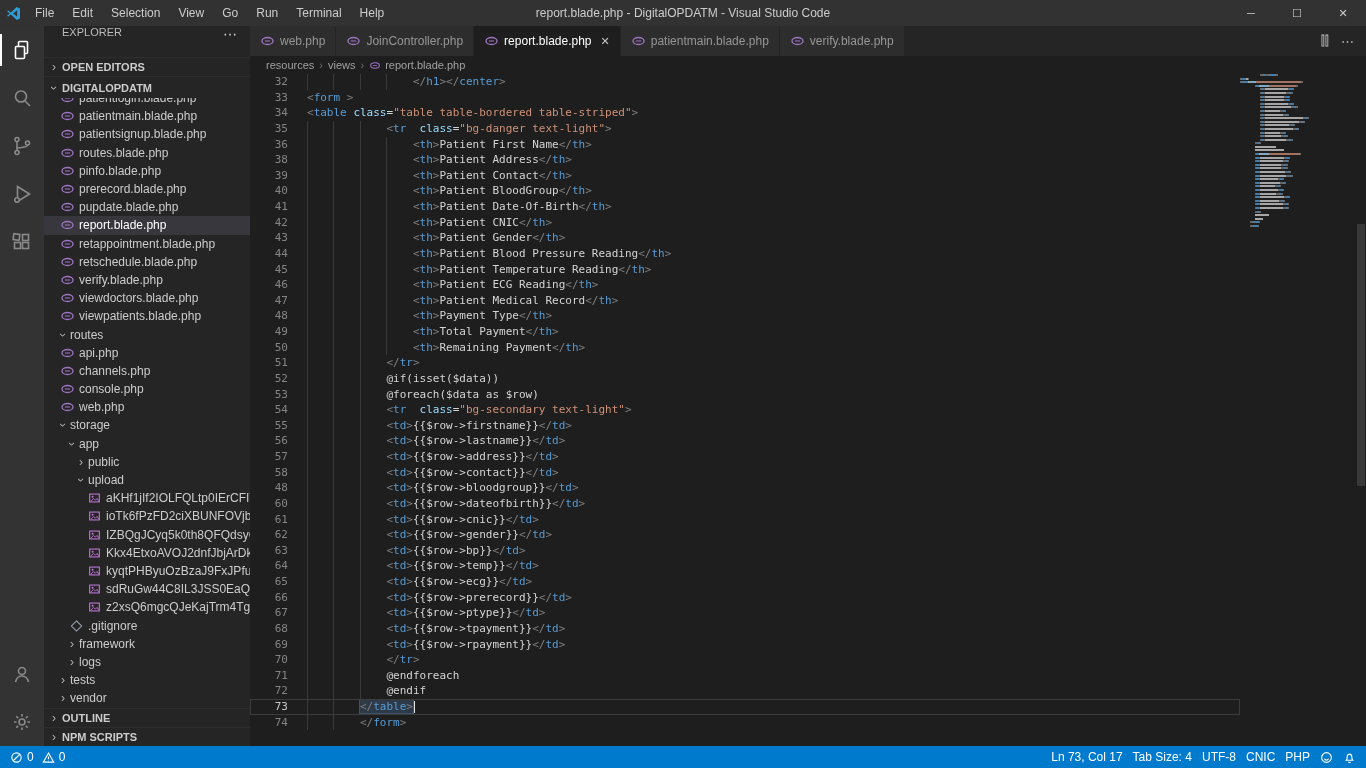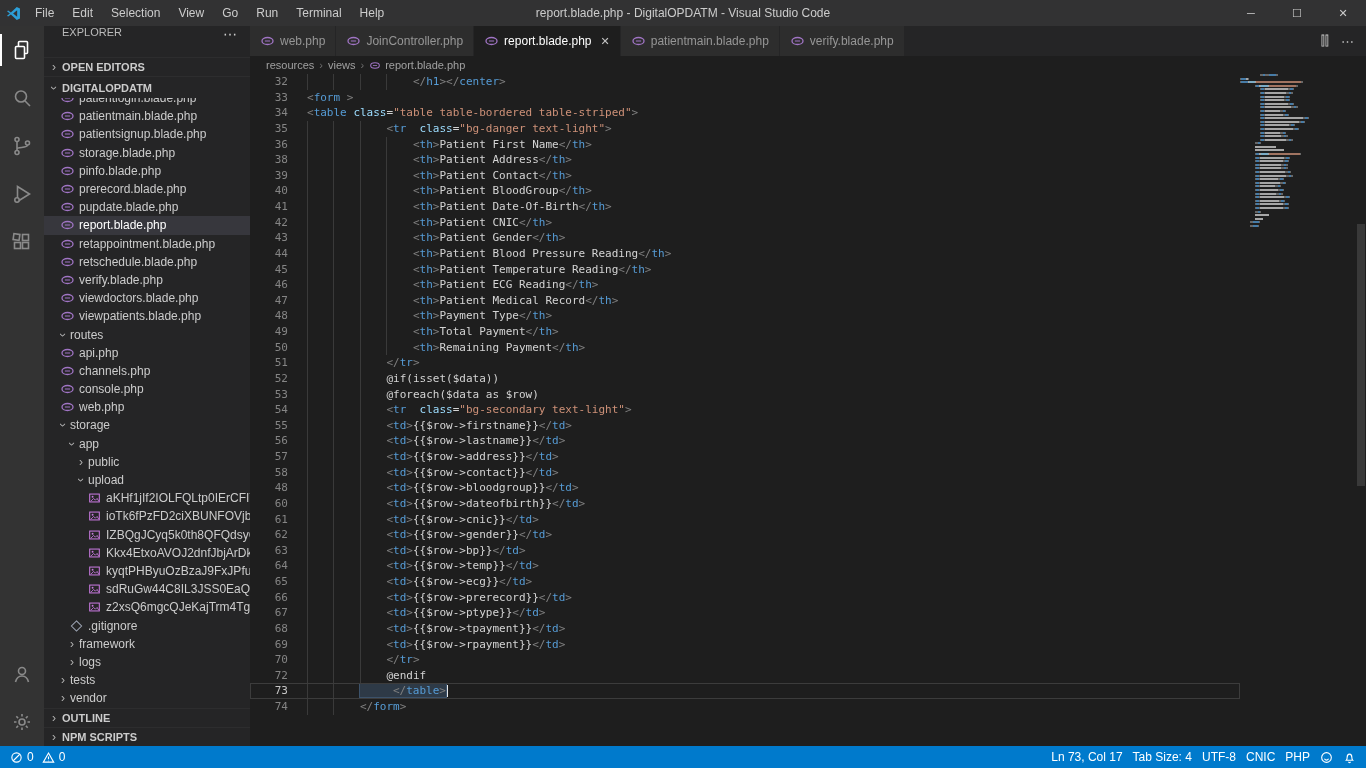--- a/index.html
+++ b/index.html
@@ -70,21 +70,21 @@
     font-family:"DejaVu Sans Mono", monospace; font-size:11px; }
   .lines { position:absolute; top:0; left:0; right:126px; bottom:0; }
   .cline { height:15.63px; line-height:15.63px; white-space:pre; }
   .cline.active { outline:1px solid #3c3c3c; outline-offset:-1px; }
   .ln { display:inline-block; width:38px; text-align:right; color:#858585; margin-right:19px; }
   .cline.active .ln { color:#c6c6c6; }
   .indent { display:inline-block; height:15.63px; vertical-align:top;
     background:repeating-linear-gradient(to right, #3a3a3a 0, #3a3a3a 1px, transparent 1px, transparent 4ch); }
   .tok-p { color:#808080; } .tok-t { color:#569cd6; } .tok-a { color:#9cdcfe; }
   .tok-s { color:#ce9178; } .tok-x { color:#d4d4d4; }
-  .word-hl { background:rgba(86,126,170,0.30); box-shadow:0 0 0 1px rgba(86,126,170,0.55);padding-left:33px; }
+  .word-hl { background:rgba(86,126,170,0.30); box-shadow:0 0 0 1px rgba(86,126,170,0.55); }
   .caret { display:inline-block; width:1.5px; height:12px; background:#e8e8e8;
     vertical-align:middle; margin-left:1px; }
 
   
   .minimap { position:absolute; top:0; bottom:0; right:10px; width:116px; overflow:hidden; }
   .mrow { display:flex; height:2px; margin-bottom:1.6px; }
   .mrow span { height:2px; display:block; opacity:0.75; }
   .vscroll { position:absolute; top:0; bottom:0; right:0; width:10px; }
   .vthumb { position:absolute; top:150px; height:262px; left:1px; right:1px;
     background:rgba(121,121,121,0.30); }
@@ -208,21 +208,21 @@
             <ellipse cx="8" cy="8" rx="6.3" ry="4" fill="none" stroke="#a074c4" stroke-width="1.5"></ellipse>
             <path d="M5 8h6" stroke="#a074c4" stroke-width="1.2"></path>
           </svg>
           <span class="label">patientsignup.blade.php</span>
         </div>
         <div class="trow" style="padding-left: 16px;">
           <svg class="ficon" viewBox="0 0 16 16">
             <ellipse cx="8" cy="8" rx="6.3" ry="4" fill="none" stroke="#a074c4" stroke-width="1.5"></ellipse>
             <path d="M5 8h6" stroke="#a074c4" stroke-width="1.2"></path>
           </svg>
-          <span class="label">storage.blade.php</span>
+          <span class="label">routes.blade.php</span>
         </div>
         <div class="trow" style="padding-left: 16px;">
           <svg class="ficon" viewBox="0 0 16 16">
             <ellipse cx="8" cy="8" rx="6.3" ry="4" fill="none" stroke="#a074c4" stroke-width="1.5"></ellipse>
             <path d="M5 8h6" stroke="#a074c4" stroke-width="1.2"></path>
           </svg>
           <span class="label">pinfo.blade.php</span>
         </div>
         <div class="trow" style="padding-left: 16px;">
           <svg class="ficon" viewBox="0 0 16 16">
@@ -513,20 +513,21 @@
           <div class="cline"><span class="ln">61</span><span class="indent" style="width: 12ch;"></span><span><span class="tok-p">&lt;</span><span class="tok-t">td</span><span class="tok-p">&gt;</span><span class="tok-x">{{$row-&gt;cnic}}</span><span class="tok-p">&lt;/</span><span class="tok-t">td</span><span class="tok-p">&gt;</span></span></div>
           <div class="cline"><span class="ln">62</span><span class="indent" style="width: 12ch;"></span><span><span class="tok-p">&lt;</span><span class="tok-t">td</span><span class="tok-p">&gt;</span><span class="tok-x">{{$row-&gt;gender}}</span><span class="tok-p">&lt;/</span><span class="tok-t">td</span><span class="tok-p">&gt;</span></span></div>
           <div class="cline"><span class="ln">63</span><span class="indent" style="width: 12ch;"></span><span><span class="tok-p">&lt;</span><span class="tok-t">td</span><span class="tok-p">&gt;</span><span class="tok-x">{{$row-&gt;bp}}</span><span class="tok-p">&lt;/</span><span class="tok-t">td</span><span class="tok-p">&gt;</span></span></div>
           <div class="cline"><span class="ln">64</span><span class="indent" style="width: 12ch;"></span><span><span class="tok-p">&lt;</span><span class="tok-t">td</span><span class="tok-p">&gt;</span><span class="tok-x">{{$row-&gt;temp}}</span><span class="tok-p">&lt;/</span><span class="tok-t">td</span><span class="tok-p">&gt;</span></span></div>
           <div class="cline"><span class="ln">65</span><span class="indent" style="width: 12ch;"></span><span><span class="tok-p">&lt;</span><span class="tok-t">td</span><span class="tok-p">&gt;</span><span class="tok-x">{{$row-&gt;ecg}}</span><span class="tok-p">&lt;/</span><span class="tok-t">td</span><span class="tok-p">&gt;</span></span></div>
           <div class="cline"><span class="ln">66</span><span class="indent" style="width: 12ch;"></span><span><span class="tok-p">&lt;</span><span class="tok-t">td</span><span class="tok-p">&gt;</span><span class="tok-x">{{$row-&gt;prerecord}}</span><span class="tok-p">&lt;/</span><span class="tok-t">td</span><span class="tok-p">&gt;</span></span></div>
           <div class="cline"><span class="ln">67</span><span class="indent" style="width: 12ch;"></span><span><span class="tok-p">&lt;</span><span class="tok-t">td</span><span class="tok-p">&gt;</span><span class="tok-x">{{$row-&gt;ptype}}</span><span class="tok-p">&lt;/</span><span class="tok-t">td</span><span class="tok-p">&gt;</span></span></div>
           <div class="cline"><span class="ln">68</span><span class="indent" style="width: 12ch;"></span><span><span class="tok-p">&lt;</span><span class="tok-t">td</span><span class="tok-p">&gt;</span><span class="tok-x">{{$row-&gt;tpayment}}</span><span class="tok-p">&lt;/</span><span class="tok-t">td</span><span class="tok-p">&gt;</span></span></div>
           <div class="cline"><span class="ln">69</span><span class="indent" style="width: 12ch;"></span><span><span class="tok-p">&lt;</span><span class="tok-t">td</span><span class="tok-p">&gt;</span><span class="tok-x">{{$row-&gt;rpayment}}</span><span class="tok-p">&lt;/</span><span class="tok-t">td</span><span class="tok-p">&gt;</span></span></div>
           <div class="cline"><span class="ln">70</span><span class="indent" style="width: 12ch;"></span><span><span class="tok-p">&lt;/</span><span class="tok-t">tr</span><span class="tok-p">&gt;</span></span></div>
+          <div class="cline"><span class="ln">71</span><span class="indent" style="width: 12ch;"></span><span><span class="tok-x">@endforeach</span></span></div>
           <div class="cline"><span class="ln">72</span><span class="indent" style="width: 12ch;"></span><span><span class="tok-x">@endif</span></span></div>
           <div class="cline active"><span class="ln">73</span><span class="indent" style="width: 8ch;"></span><span class="word-hl"><span class="tok-p">&lt;/</span><span class="tok-t">table</span><span class="tok-p">&gt;</span></span><span class="caret"></span></div>
           <div class="cline"><span class="ln">74</span><span class="indent" style="width: 8ch;"></span><span><span class="tok-p">&lt;/</span><span class="tok-t">form</span><span class="tok-p">&gt;</span></span></div>
         </div>
       <div class="minimap" id="minimap">
           <div class="mrow" style="margin-left: 20px;">
             <span style="width: 2.5px; background: rgb(128, 128, 128);"></span>
             <span style="width: 2.5px; background: rgb(86, 156, 214);"></span>
             <span style="width: 3.75px; background: rgb(128, 128, 128);"></span>
             <span style="width: 7.5px; background: rgb(86, 156, 214);"></span>

